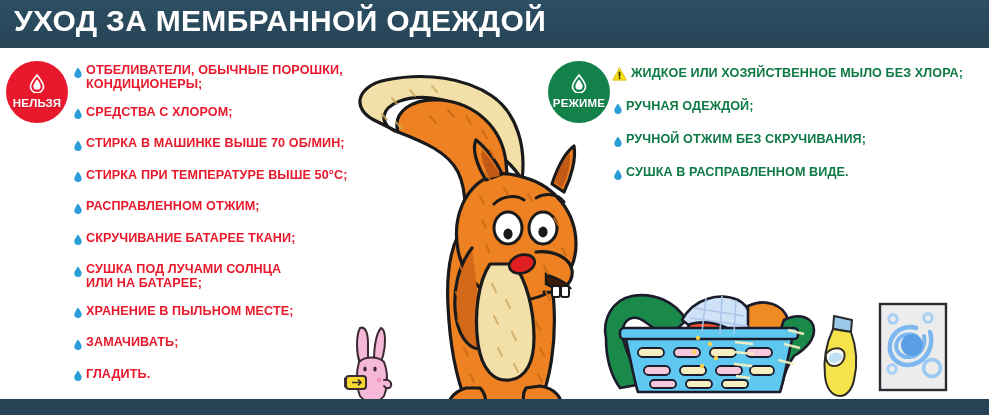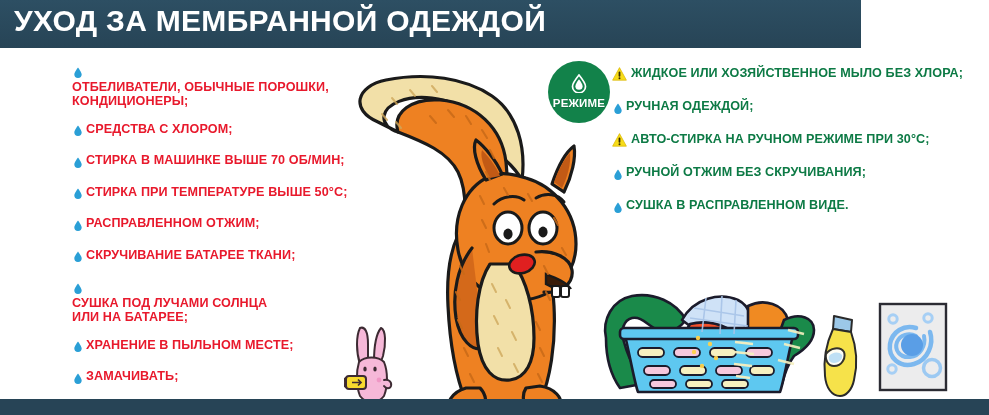--- a/index.html
+++ b/index.html
@@ -7,21 +7,21 @@
     width:989px;height:415px;
     background:#ffffff;
     font-family:"Liberation Sans","DejaVu Sans",sans-serif;
     overflow:hidden;
     position:relative;
   }
   .stage{position:relative;width:989px;height:415px;overflow:hidden;background:#fff;}
 
   
   .topbar{
-    position:absolute;left:0;top:0;width:861px;height:48px;
+    position:absolute;left:0;top:0;width:989px;height:48px;
     background:linear-gradient(180deg,#2d4f63 0%,#274456 100%);
   }
   .topbar-title{
     position:absolute;left:14px;top:4px;
     color:#ffffff;
     font-size:30px;font-weight:bold;letter-spacing:.3px;
     white-space:nowrap;
     font-family:"Liberation Sans","DejaVu Sans",sans-serif;
   }
   .bottombar{
@@ -47,21 +47,21 @@
   .list{position:absolute;}
   .list-left{left:72px;top:63px;width:300px;}
   .list-right{left:612px;top:66px;width:377px;}
 
   .item{
     position:relative;
     display:flex;align-items:flex-start;
     margin-bottom:0;
   }
   .list-left .item{min-height:18px;margin-bottom:13.5px;}
-  .list-left .item.two-line{margin-bottom:13.5px;flex-direction:column;}
+  .list-left .item.two-line{margin-bottom:13.5px;}
   .list-right .item{min-height:18px;margin-bottom:15px;}
 
   .bullet{
     flex:0 0 auto;width:11px;height:16px;margin-right:3px;margin-top:1px;
     display:flex;align-items:center;justify-content:center;
   }
   .bullet.warn{width:15px;margin-right:4px;margin-top:0px;}
 
   .item-text{
     font-size:12.6px;font-weight:bold;line-height:14px;
@@ -82,20 +82,29 @@
 </style>
 </head>
 <body>
 
 <div class="stage">
 
   <div class="topbar">
     <div class="topbar-title">УХОД ЗА МЕМБРАННОЙ ОДЕЖДОЙ</div>
   </div>
 
+  <div class="badge badge-red">
+    <span class="drop">
+      <svg width="16" height="19" viewBox="0 0 16 19">
+        <path d="M8 1 C8 1 1.5 9 1.5 12.4 A6.5 6.5 0 0 0 14.5 12.4 C14.5 9 8 1 8 1 Z" fill="none" stroke="#ffffff" stroke-width="1.7"></path>
+        <path d="M8 5.2 C8 5.2 4.4 9.6 4.4 12.2 A3.6 3.6 0 0 0 11.6 12.2 C11.6 9.6 8 5.2 8 5.2 Z" fill="#ffffff"></path>
+      </svg>
+    </span>
+    <span class="badge-label">НЕЛЬЗЯ</span>
+  </div>
 
   <div class="badge badge-green">
     <span class="drop">
       <svg width="16" height="19" viewBox="0 0 16 19">
         <path d="M8 1 C8 1 1.5 9 1.5 12.4 A6.5 6.5 0 0 0 14.5 12.4 C14.5 9 8 1 8 1 Z" fill="none" stroke="#ffffff" stroke-width="1.7"></path>
         <path d="M8 5.2 C8 5.2 4.4 9.6 4.4 12.2 A3.6 3.6 0 0 0 11.6 12.2 C11.6 9.6 8 5.2 8 5.2 Z" fill="#ffffff"></path>
       </svg>
     </span>
     <span class="badge-label">РЕЖИМЕ</span>
   </div>
@@ -212,30 +221,20 @@
 
     <div class="item">
       <span class="bullet">
         <svg width="8" height="11" viewBox="0 0 8 11">
             <path d="M4 0.4 C4 0.4 0.3 5.2 0.3 7.2 A3.7 3.7 0 0 0 7.7 7.2 C7.7 5.2 4 0.4 4 0.4 Z" fill="#2a9fd6"></path>
           </svg>
       </span>
       <span class="item-text">РУЧНАЯ ОДЕЖДОЙ;</span>
     </div>
 
-    <div class="item">
-      <span class="bullet warn">
-        <svg width="15" height="14" viewBox="0 0 15 14">
-          <path d="M7.5 0.6 L14.4 13.2 L0.6 13.2 Z" fill="#f7dc18" stroke="#d8b400" stroke-width="0.7" stroke-linejoin="round"></path>
-          <rect x="6.6" y="4.6" width="1.8" height="5.1" rx="0.8" fill="#3a2d00"></rect>
-          <circle cx="7.5" cy="11.3" r="1" fill="#3a2d00"></circle>
-        </svg>
-      </span>
-      <span class="item-text">АВТО-СТИРКА НА РУЧНОМ РЕЖИМЕ ПРИ 30°С;</span>
-    </div>
 
     <div class="item">
       <span class="bullet">
         <svg width="8" height="11" viewBox="0 0 8 11">
             <path d="M4 0.4 C4 0.4 0.3 5.2 0.3 7.2 A3.7 3.7 0 0 0 7.7 7.2 C7.7 5.2 4 0.4 4 0.4 Z" fill="#2a9fd6"></path>
           </svg>
       </span>
       <span class="item-text">РУЧНОЙ ОТЖИМ БЕЗ СКРУЧИВАНИЯ;</span>
     </div>
 

